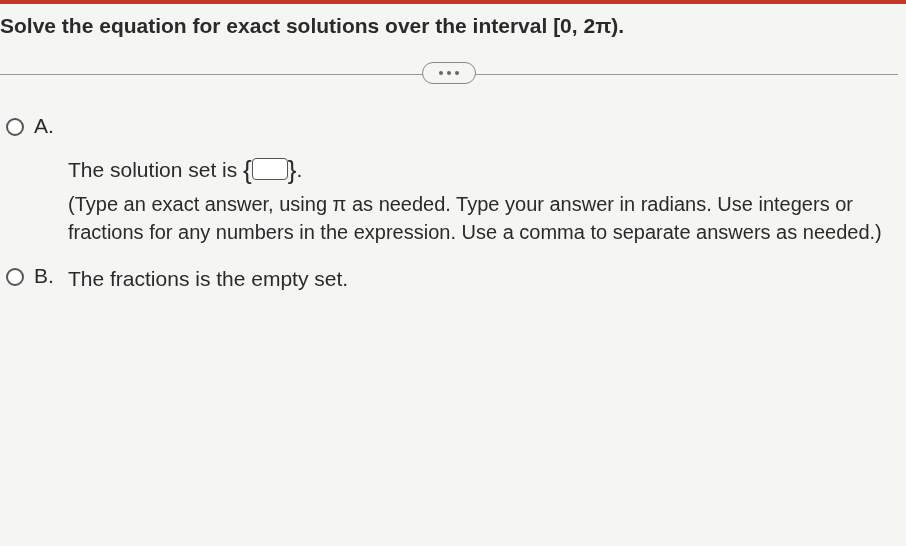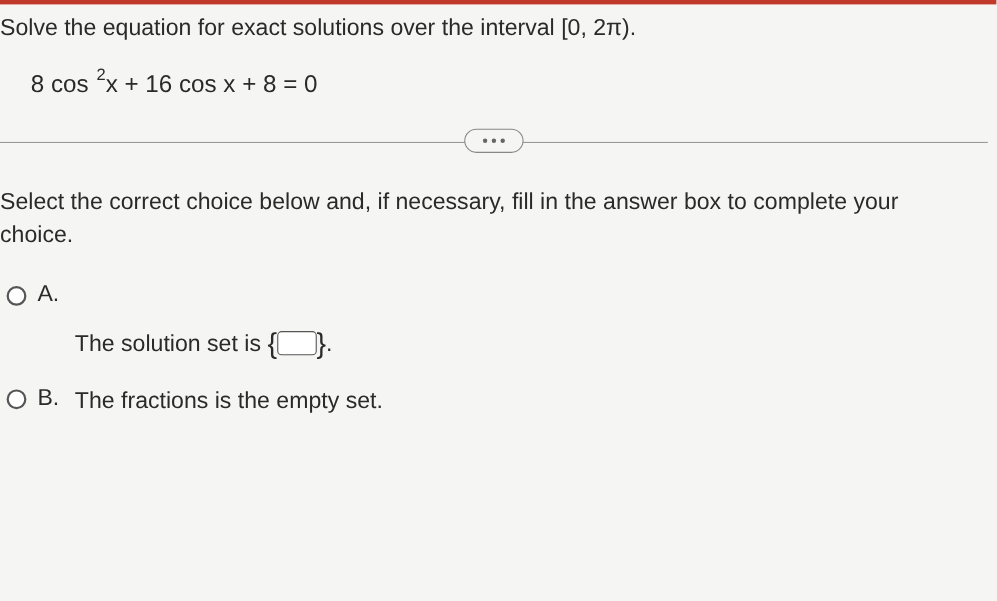--- a/index.html
+++ b/index.html
@@ -21,20 +21,21 @@
       width: 100%;
     }
     .content {
       padding: 10px 8px 10px 0;
     }
     .prompt {
       font-size: 21px;
       color: #2a2a2a;
       margin-bottom: 24px;
       padding-left: 0;
+      font-weight: bold;
     }
     .equation {
       font-size: 22px;
       color: #2a2a2a;
       margin-left: 28px;
       margin-bottom: 28px;
       font-family: Arial, sans-serif;
       white-space: nowrap;
     }
     .equation .sup {
@@ -146,46 +147,43 @@
   </style>
 </head>
 <body>
 
 <div class="red-bar"></div>
 
 <div class="content">
 
   <div class="prompt">Solve the equation for exact solutions over the interval [0, 2π).</div>
 
-  <div class="equation">
-    <span>8 cos</span><span style="letter-spacing:1px;"> </span><span class="sup">2</span><span>x + 16 cos x + 8 = 0</span>
-  </div>
 
   <div class="divider-wrap">
     <hr class="divider-line">
     <div class="divider-pill">
       <div class="divider-dots">
         <span></span>
           <span></span>
           <span></span>
       </div>
     </div>
   </div>
 
-  <div class="instruction">Select the correct choice below and, if necessary, fill in the answer box to complete your choice.</div>
 
   <div class="choices">
 
     <div class="choice">
       <div class="radio"></div>
       <div class="choice-label">A.</div>
       <div class="choice-body">
         <div class="choice-line1">
           <span>The solution set is </span><span style="font-size:26px;position:relative;top:2px;">{</span><span class="answer-box"></span><span style="font-size:26px;position:relative;top:2px;">}</span><span>.</span>
         </div>
+        <div class="choice-hint">(Type an exact answer, using π as needed. Type your answer in radians. Use integers or fractions for any numbers in the expression. Use a comma to separate answers as needed.)</div>
       </div>
     </div>
 
     <div class="choice">
       <div class="radio"></div>
       <div class="choice-label">B.</div>
       <div class="choice-body">
         <span>The fractions is the empty set.</span>
       </div>
     </div>

